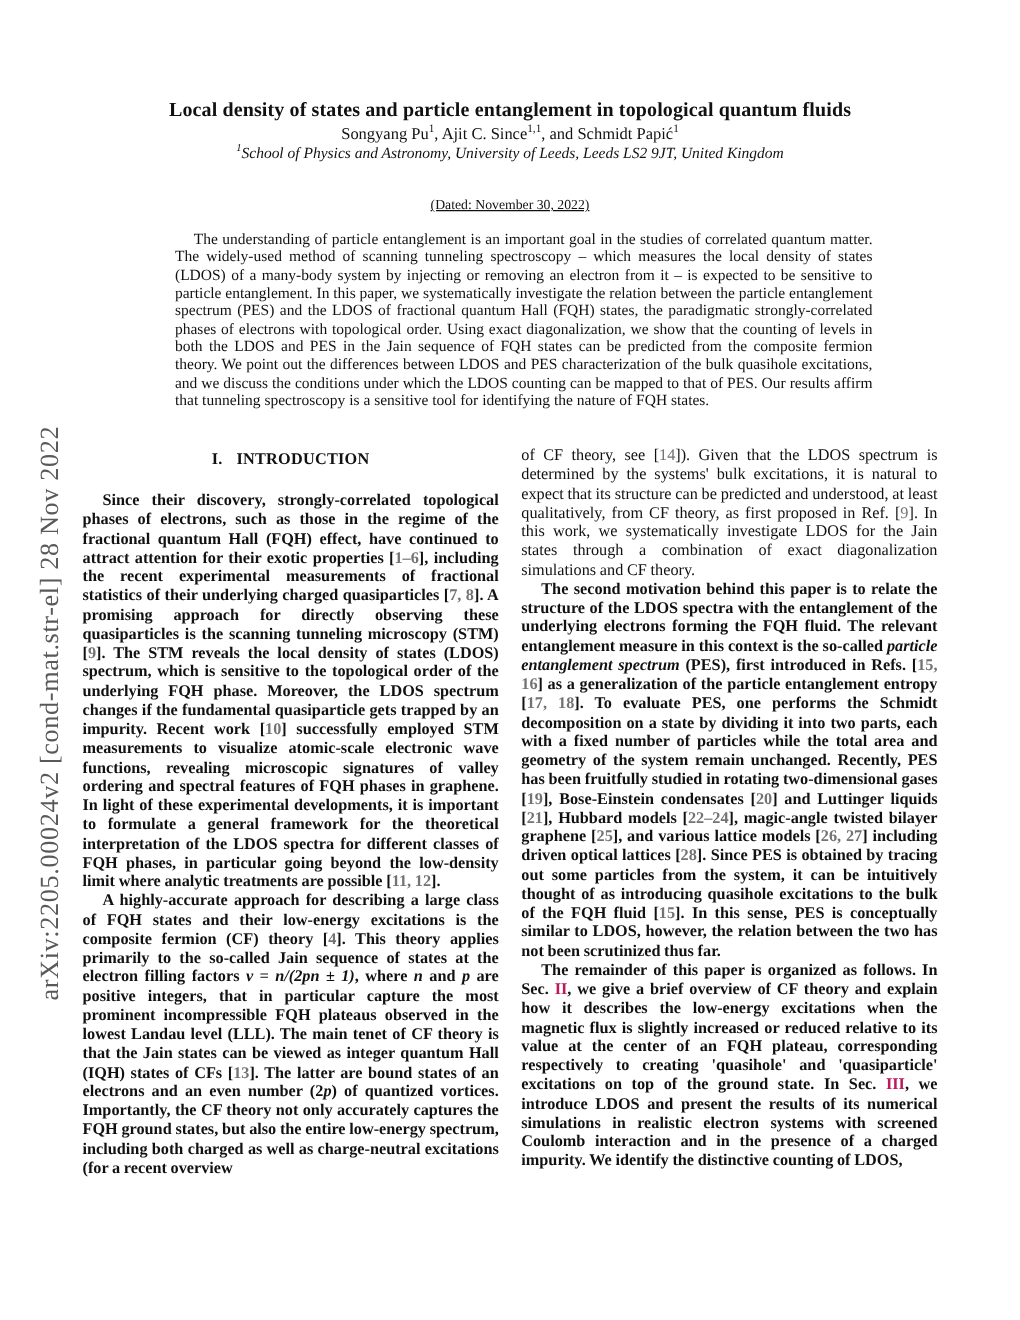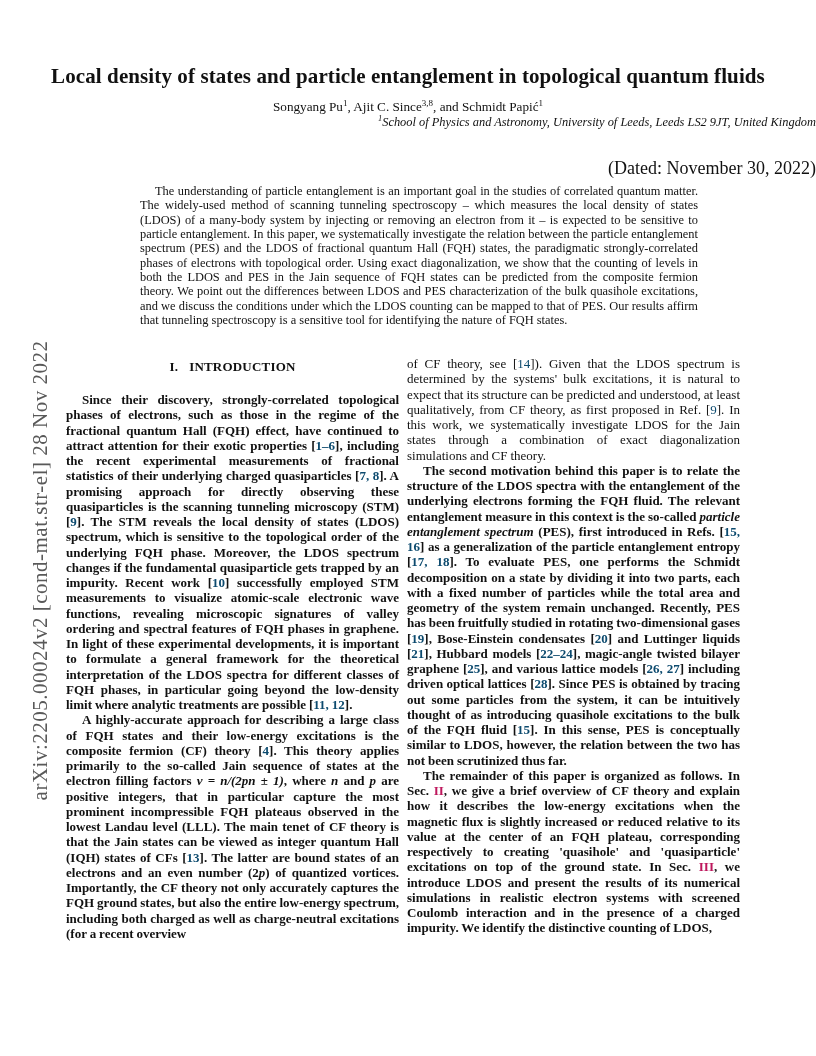--- a/index.html
+++ b/index.html
@@ -6,71 +6,71 @@
   .page{
     position:relative; width:816px; height:1056px; background:#ffffff;
     font-family:"Liberation Serif", serif; color:#111; overflow:hidden;
   }
   .arxiv-banner{
     position:absolute; left:-260px; top:558px; width:600px;
     transform:rotate(-90deg); text-align:center; white-space:nowrap;
     font-size:21px; color:#595959; letter-spacing:0.5px;
   }
   .title{
-    position:absolute; top:64px; left:48px; right:48px; margin:0;
-    text-align:center; font-size:21px; font-weight:bold; letter-spacing:0.1px;
+    position:absolute; top:64px; left:48px; right:48px; margin:16px;
+    text-align:center; font-size:16px; font-weight:bold; letter-spacing:0.1px;
   }
   .authors{
     position:absolute; top:99px; left:0; right:0;
     text-align:center; font-size:13.2px;
   }
   .affils{
     position:absolute; top:116px; left:0; right:0;
-    text-align:right; font-style:italic; font-size:12.4px; line-height:13.6px;
+    text-align:center; font-style:italic; font-size:12.4px; line-height:13.6px;
   }
   .dated{
     position:absolute; top:158px; left:0; right:0;
-    text-align:right; font-size:18px;
+    text-align:center; font-size:11px;text-decoration:underline;
   }
   .abstract{
     position:absolute; top:184px; left:130px; width:558px;
     font-size:12.4px; line-height:14.35px; text-align:justify; text-indent:15px;
     hyphens:auto;
     margin-left:10px;
   }
   .columns{
     position:absolute; top:356px; left:66px; width:692px;
-    display:flex; gap:8px;
+    display:flex; gap:18px;
   }
   .col{ width:333px; }
   .sec-heading{
     text-align:center; font-weight:bold; font-size:13px;
     letter-spacing:0.2px; margin:3px 0 17px 0;
   }
   .sec-num{ margin-right:11px; }
   .para{
     margin:0; font-size:13px; line-height:15.25px; text-align:justify;
     hyphens:auto; word-spacing:-0.3px;
   }
   .para.indent{ text-indent:16px;font-weight:bold; }
-  .seg-cite{ color:#0c4a6e;margin-top:40px; }
+  .seg-cite{ color:#737373;margin-top:40px; }
   .seg-secref{ color:#be185d; }
   .seg-it{ font-style:italic; }
   sup.seg-sup{ font-size:0.68em; line-height:0; }
 </style>
 </head>
 <body>
 
 <div class="page">
 
   <div class="arxiv-banner">arXiv:2205.00024v2  [cond-mat.str-el]  28 Nov 2022</div>
 
   <h1 class="title">Local density of states and particle entanglement in topological quantum fluids</h1>
 
-  <div class="authors"><span>Songyang Pu</span><sup class="seg-sup">1</sup><span>, Ajit C. Since</span><sup class="seg-sup">3,8</sup><span>, and Schmidt Papić</span><sup class="seg-sup">1</sup></div>
+  <div class="authors"><span>Songyang Pu</span><sup class="seg-sup">1</sup><span>, Ajit C. Since</span><sup class="seg-sup">1,1</sup><span>, and Schmidt Papić</span><sup class="seg-sup">1</sup></div>
 
   <div class="affils">
     <div><sup class="seg-sup">1</sup><span>School of Physics and Astronomy, University of Leeds, Leeds LS2 9JT, United Kingdom</span></div>
   </div>
 
   <div class="dated">(Dated: November 30, 2022)</div>
 
   <div class="abstract">The understanding of particle entanglement is an important goal in the studies of correlated quantum matter. The widely-used method of scanning tunneling spectroscopy – which measures the local density of states (LDOS) of a many-body system by injecting or removing an electron from it – is expected to be sensitive to particle entanglement. In this paper, we systematically investigate the relation between the particle entanglement spectrum (PES) and the LDOS of fractional quantum Hall (FQH) states, the paradigmatic strongly-correlated phases of electrons with topological order. Using exact diagonalization, we show that the counting of levels in both the LDOS and PES in the Jain sequence of FQH states can be predicted from the composite fermion theory. We point out the differences between LDOS and PES characterization of the bulk quasihole excitations, and we discuss the conditions under which the LDOS counting can be mapped to that of PES. Our results affirm that tunneling spectroscopy is a sensitive tool for identifying the nature of FQH states.</div>
 
   <div class="columns">

